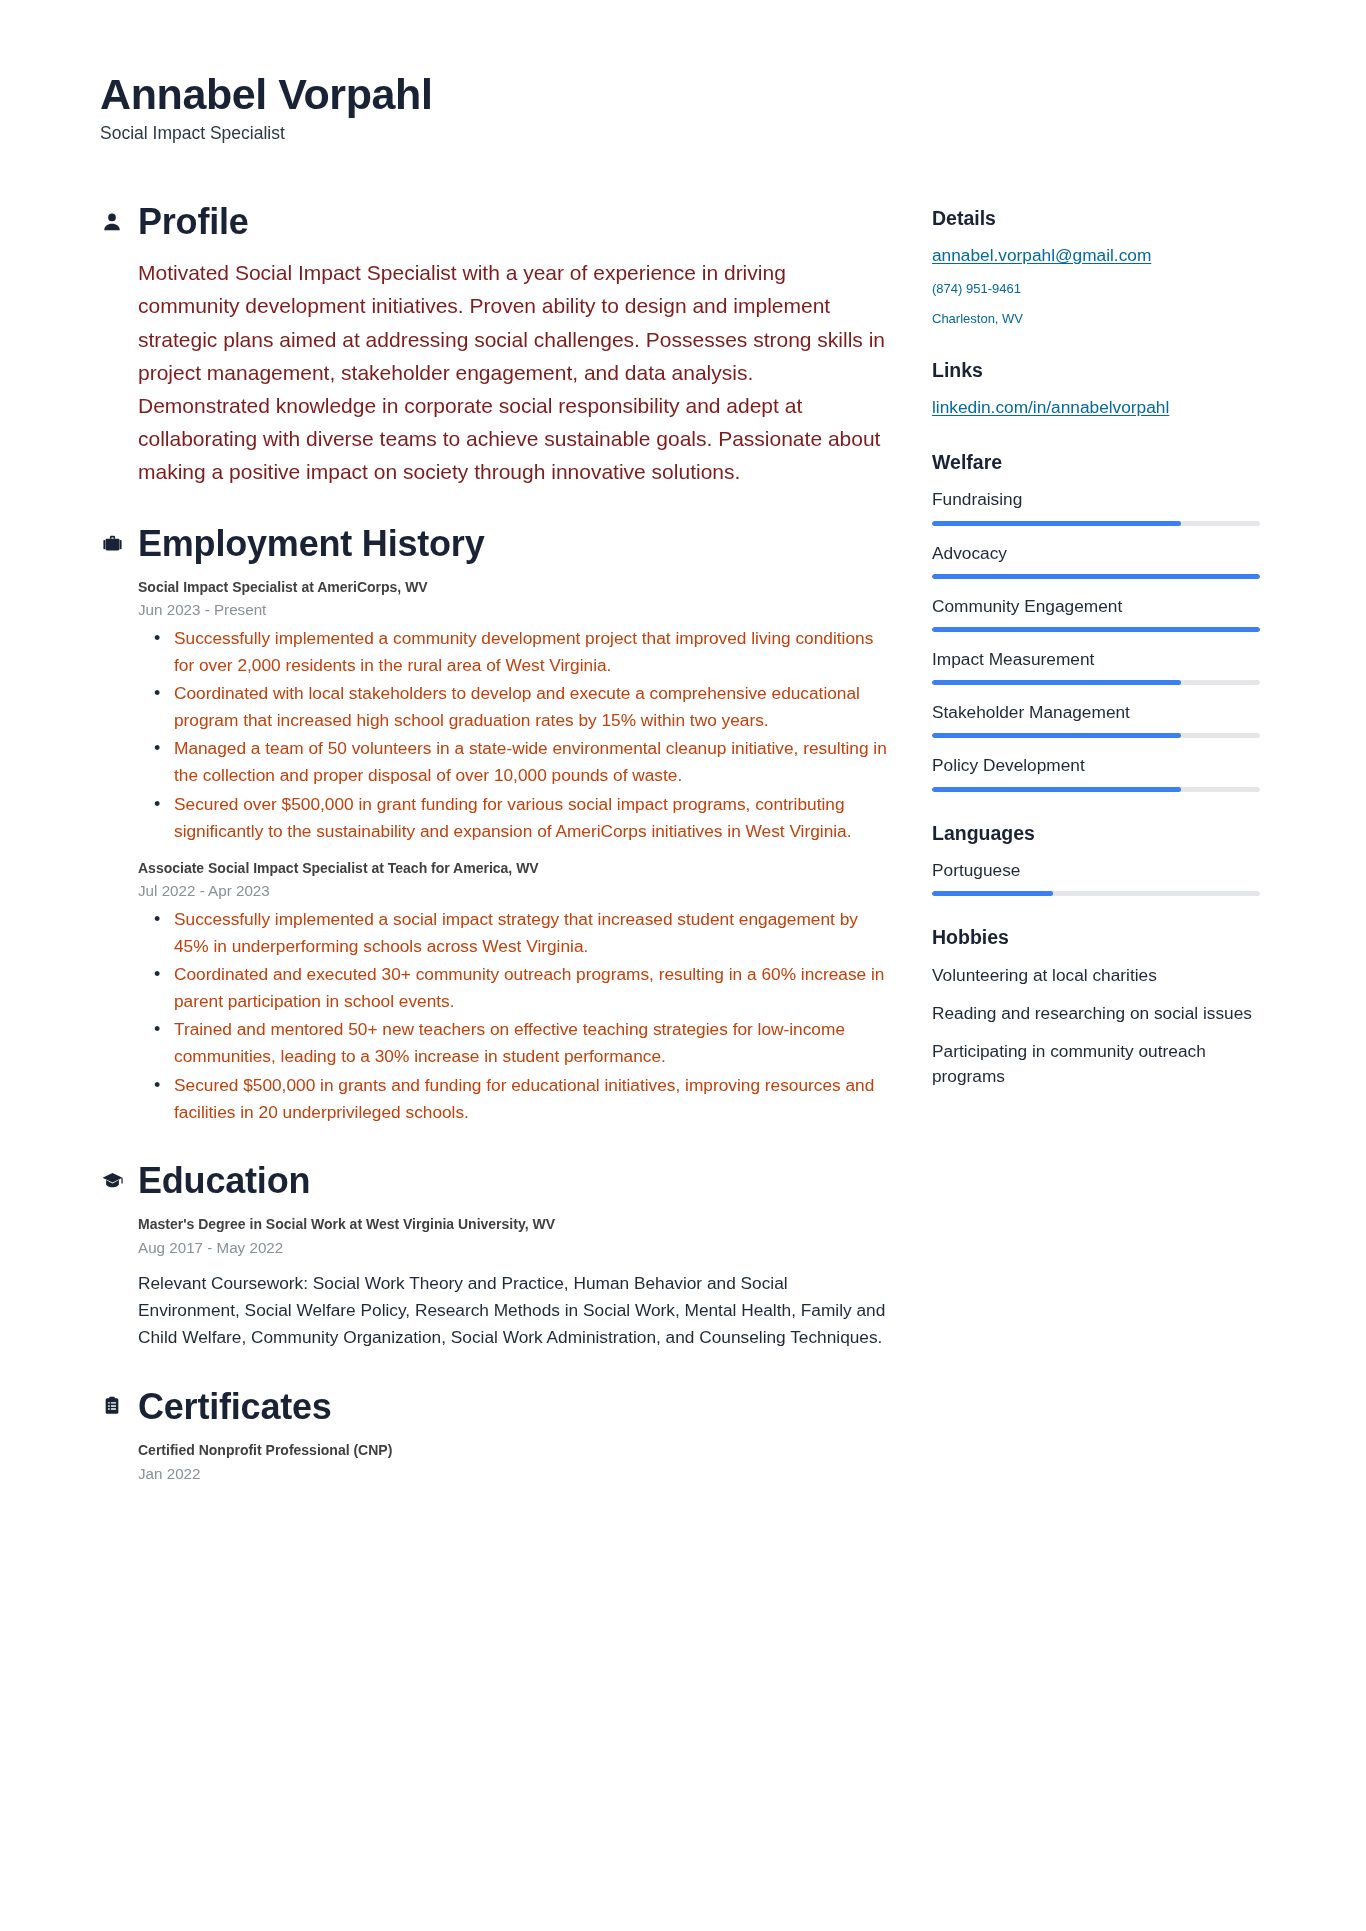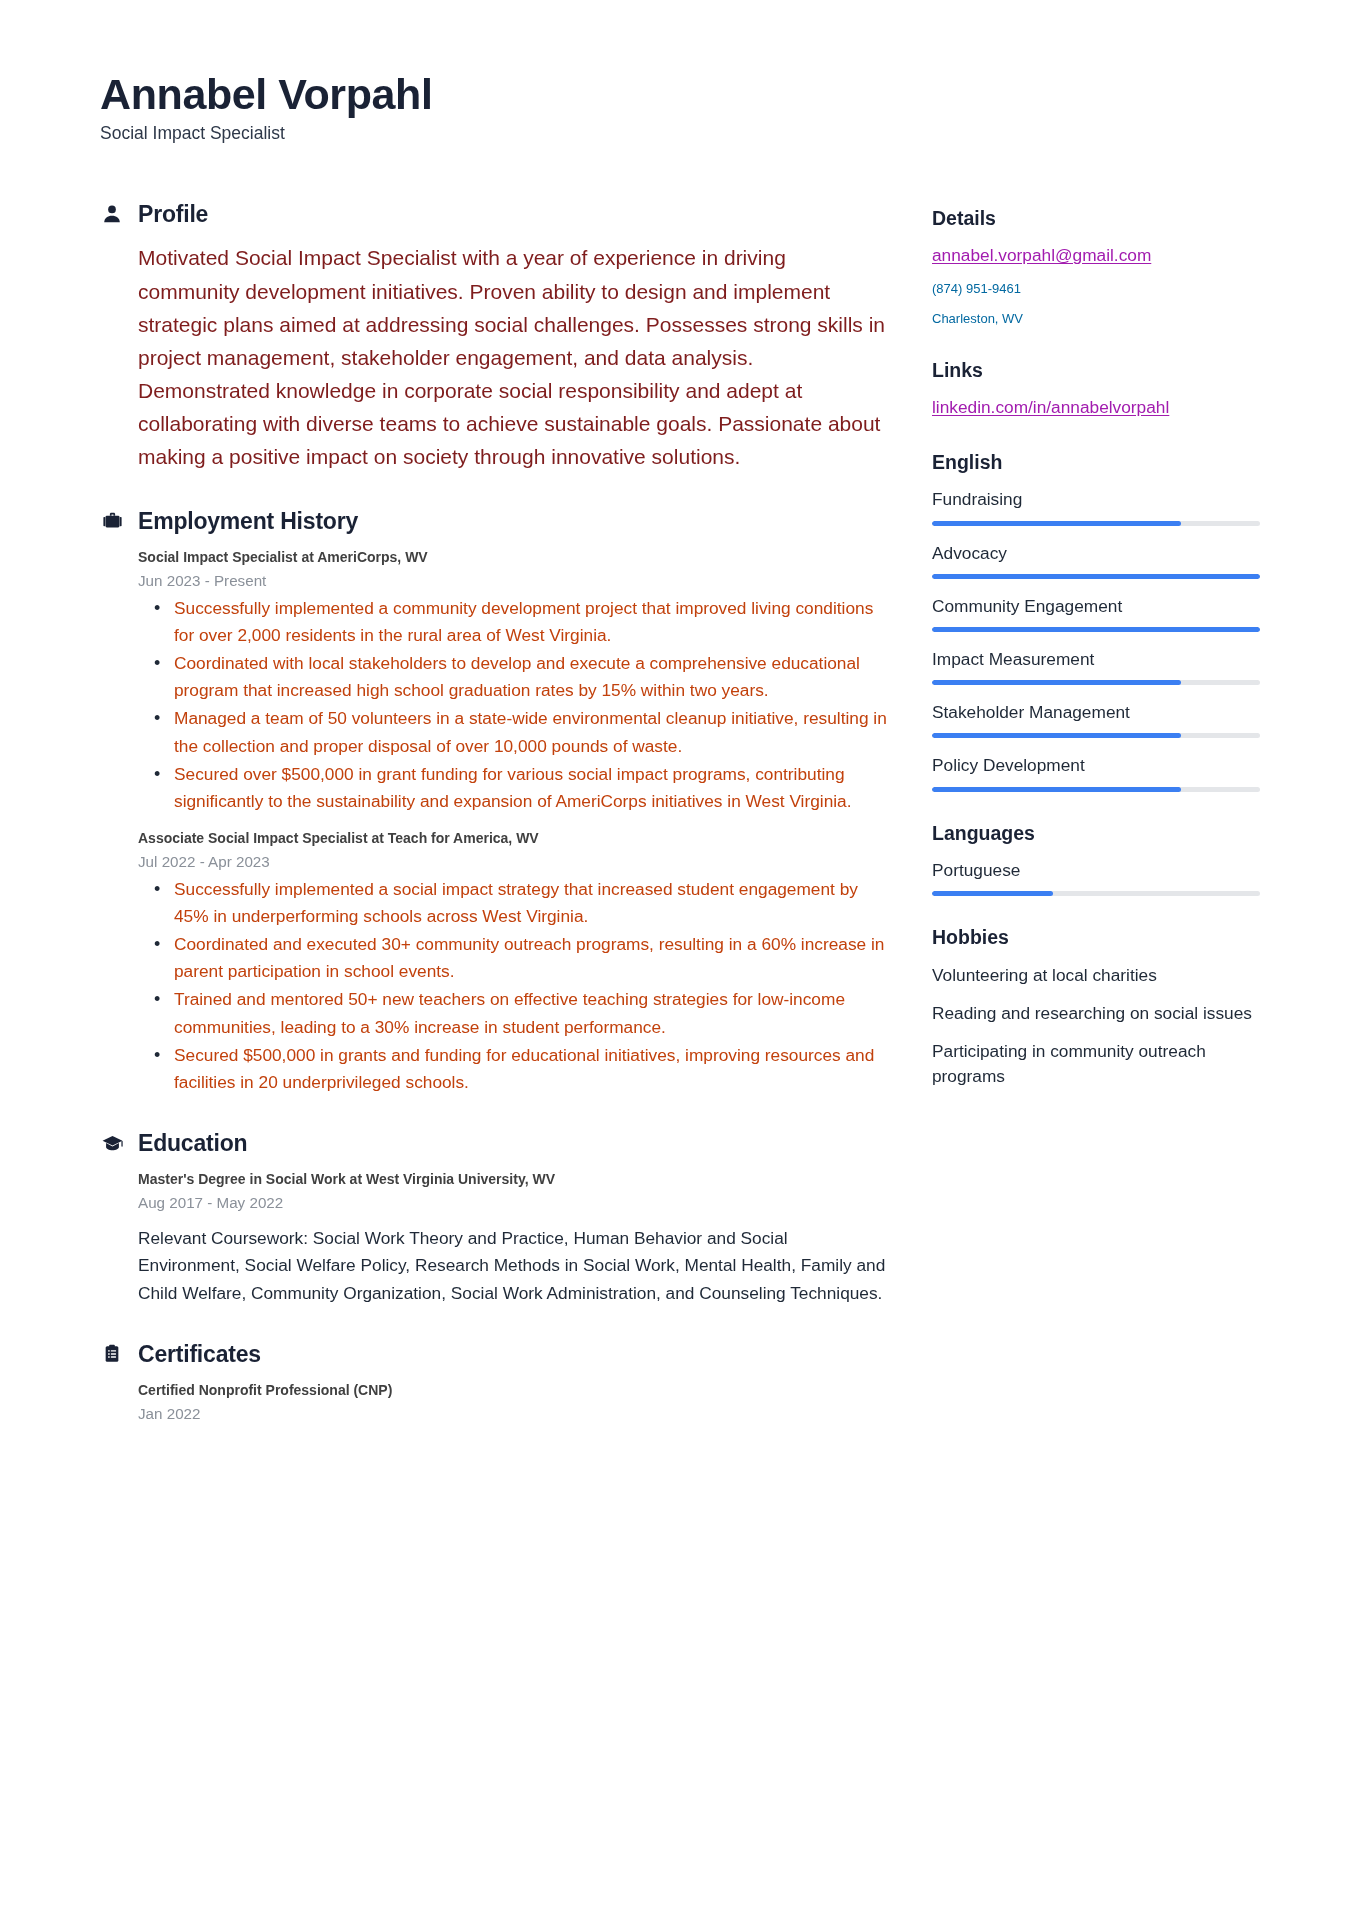--- a/index.html
+++ b/index.html
@@ -68,21 +68,21 @@
     width: 24px;
     height: 24px;
     display: inline-flex;
     align-items: center;
     justify-content: center;
     color: #1a2235;
     flex: 0 0 24px;
   }
   .section-icon svg { display: block; }
   .section-title {
-    font-size: 23px;
+    font-size: 36px;
     font-weight: 600;
     color: #1a2235;
     letter-spacing: -0.2px;
     line-height: 1.15;
   }
 
   .section-body { padding-left: 38px; }
 
   .para {
     font-size: 21px;
@@ -145,21 +145,21 @@
   }
   .side-text {
     font-size: 13px;
     line-height: 1.52;
     color: #0369a1;
     margin-bottom: 10px;
   }
   .side-link {
     font-size: 17.3px;
     line-height: 1.5;
-    color: #a21caf;
+    color: #0369a1;
     text-decoration: underline;
     text-underline-offset: 2px;
     display: block;
     margin-bottom: 10px;
     word-break: break-word;
     cursor: pointer;
   }
   .hobby-item {
     font-size: 17.3px;
     line-height: 1.5;
@@ -312,21 +312,21 @@
         <div class="side-text">(874) 951-9461</div>
         <div class="side-text">Charleston, WV</div>
       </div>
 
       <div class="side-block">
         <div class="side-title">Links</div>
         <a class="side-link">linkedin.com/in/annabelvorpahl</a>
       </div>
 
       <div class="side-block">
-        <div class="side-title">English</div>
+        <div class="side-title">Welfare</div>
 
         <div class="meter-row">
           <div class="meter-label">Fundraising</div>
           <div class="meter-track">
             <div class="meter-fill" style="width: 76%;"></div>
           </div>
         </div>
 
         <div class="meter-row">
           <div class="meter-label">Advocacy</div>

